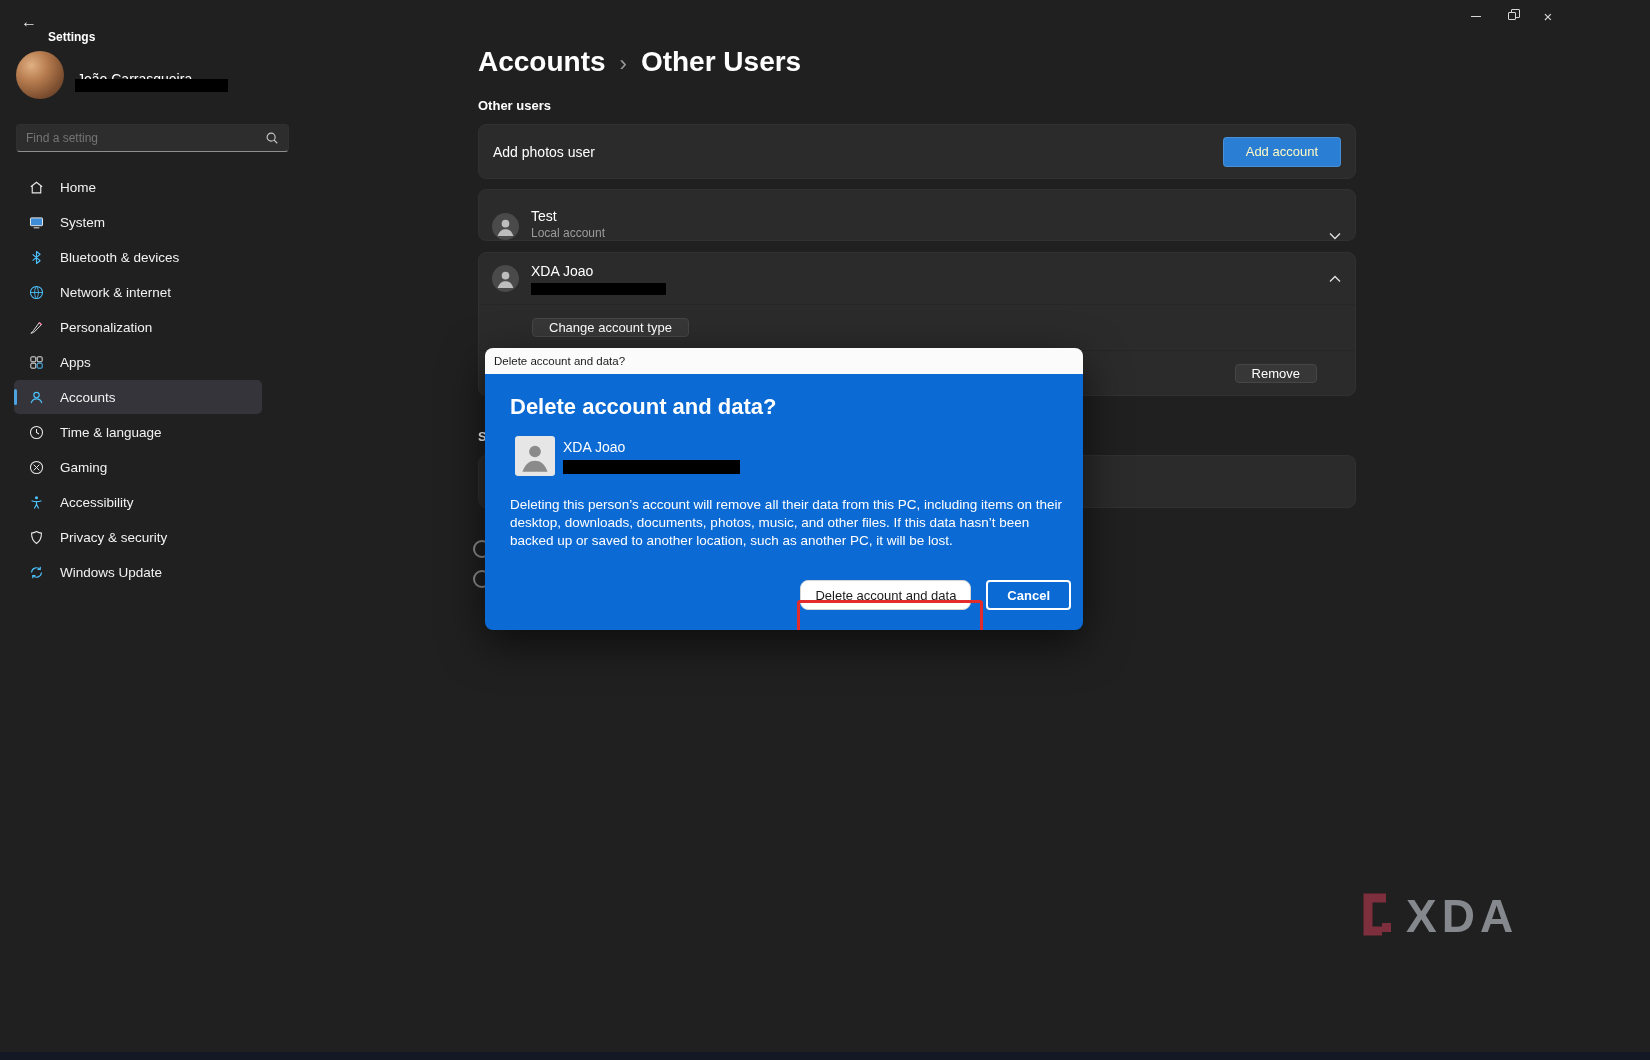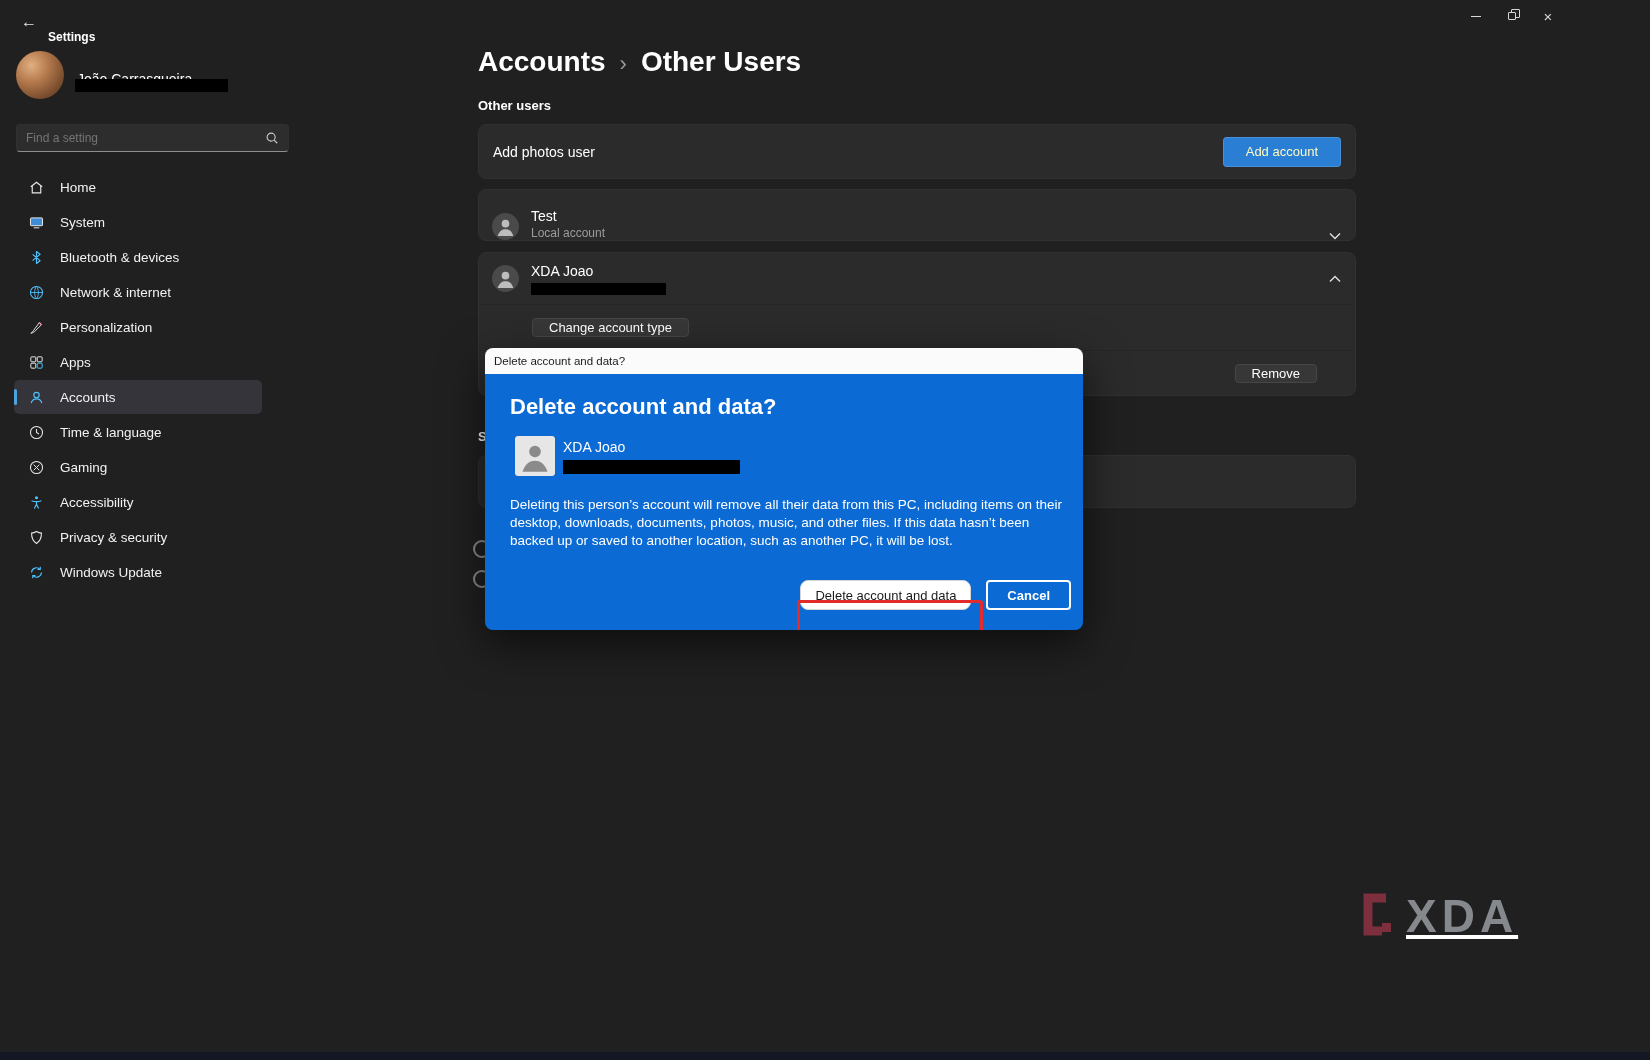--- a/index.html
+++ b/index.html
@@ -101,21 +101,21 @@
   .dialog-text { margin-top:20px; font-size:13.5px; line-height:1.33; width:552px; color:#fff; }
   .dialog-buttons { position:absolute; right:12px; bottom:20px; display:flex; gap:15px; }
   .btn-confirm { background:#ffffff; color:#1b1b1b; border:1px solid #d5d5d5; font-size:13px; height:30px;
     padding:0 14px; border-radius:8px; display:flex; align-items:center; }
   .btn-cancel { background:transparent; color:#fff; border:2px solid #ffffff; font-size:13px; height:30px;
     padding:0 19px; border-radius:4px; display:flex; align-items:center;font-weight:bold; }
   .annotation { position:absolute; left:312px; top:226px; width:186px; height:43px;
     border:3px solid #e22c2c; border-radius:3px; pointer-events:none; }
 
   
-  .watermark { left:1358px; top:893px; display:flex; align-items:flex-end; gap:10px;text-decoration:underline; }
+  .watermark { left:1358px; top:893px; display:flex; align-items:flex-end; gap:10px; }
   .xda-icon svg { width:38px; height:46px; display:block; }
   .xda-text { font-size:46px; font-weight:800; color:#85898d; letter-spacing:5px; line-height:1; }
   .bottom-strip { left:0; top:1052px; width:1650px; height:8px; background:#141824; }
 </style>
 </head>
 <body>
 
 <div class="abs back-btn">
   <span>←</span>
 </div>

